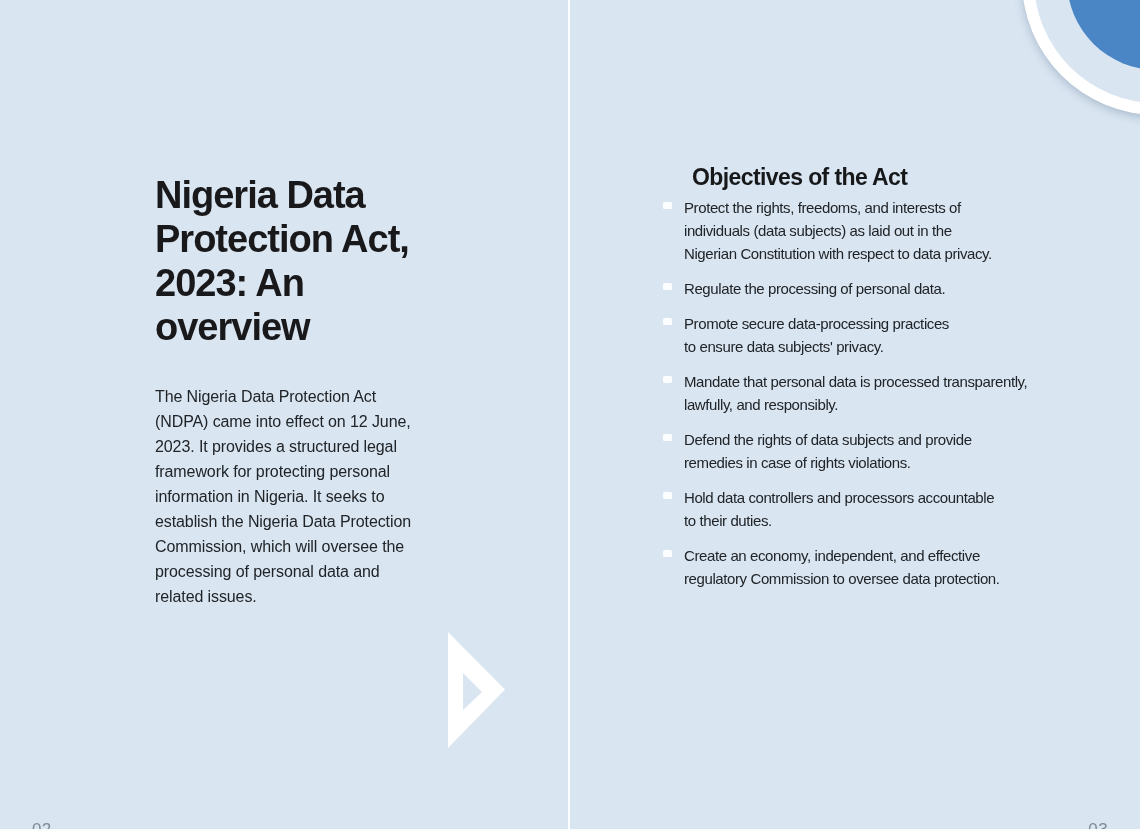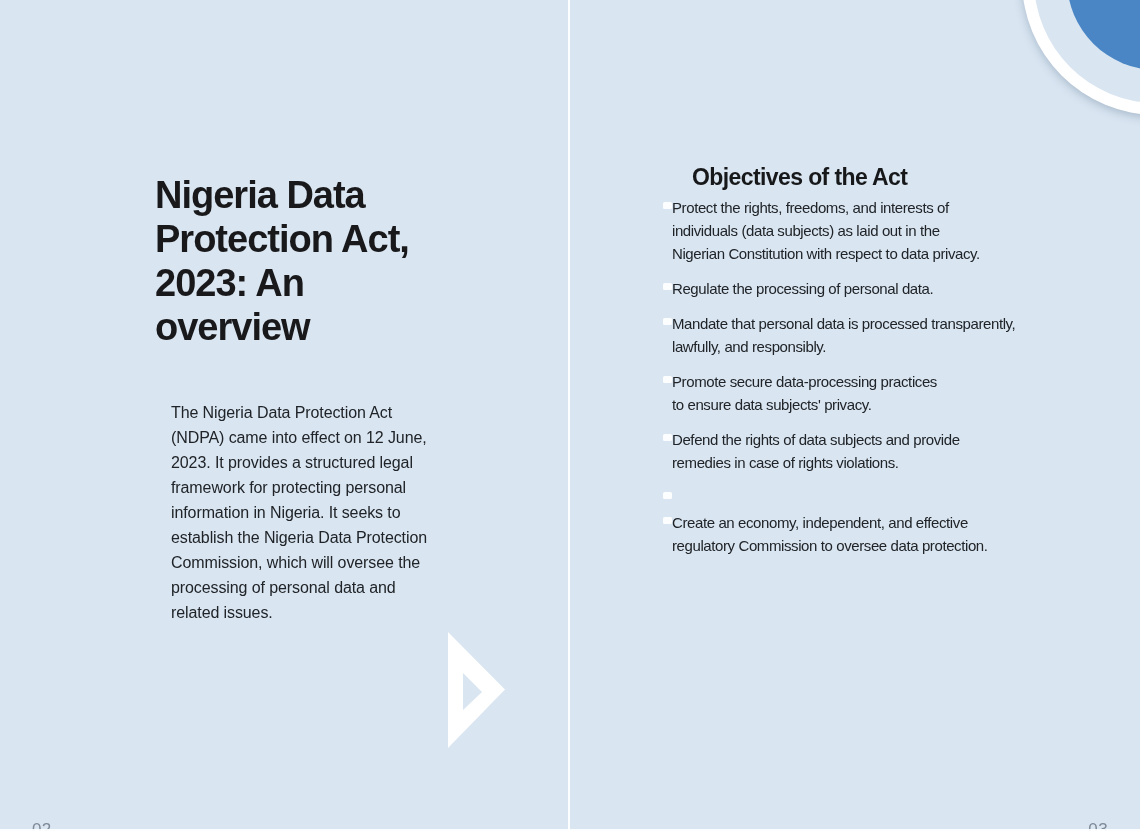--- a/index.html
+++ b/index.html
@@ -11,35 +11,35 @@
   .divider{position:absolute;left:568px;top:0;width:2px;height:100%;background:rgba(255,255,255,.92);}
   .bottom-strip{position:absolute;left:0;bottom:0;width:100%;height:2px;background:rgba(255,255,255,.92);}
 
   
   .title{
     position:absolute;left:155px;top:173px;margin:0;
     font-size:38px;line-height:44px;font-weight:700;letter-spacing:-1px;
     color:#19191b;white-space:pre-line;
   }
   .body-text{
-    position:absolute;left:155px;top:384px;margin:16px;
+    position:absolute;left:155px;top:384px;margin:0;
     font-size:16px;line-height:25px;letter-spacing:-0.1px;
     color:#202428;white-space:pre-line;
   }
   .tri{position:absolute;left:448px;top:632px;}
 
   
   .objectives-heading{
     position:absolute;left:684px;top:154px;margin:8px;
     font-size:23px;line-height:30px;font-weight:700;letter-spacing:-0.6px;color:#17181a;
   }
   .objectives-list{position:absolute;left:663px;top:196px;margin:0;padding:0;list-style:none;width:440px;}
   .objectives-list li{display:flex;align-items:flex-start;margin-bottom:12px;}
   .sq{width:9px;height:7px;border-radius:1.5px;background:#fcfdfe;margin-top:6px;flex:none;}
-  .btext{font-size:15px;line-height:23px;letter-spacing:-0.4px;color:#202428;white-space:pre-line;}
+  .btext{margin-left:12px;font-size:15px;line-height:23px;letter-spacing:-0.4px;color:#202428;white-space:pre-line;}
 
   
   .pagenum{position:absolute;top:820px;font-size:17px;color:#7e8a97;letter-spacing:.4px;}
   .num-left{left:32px;}
   .num-right{right:32px;}
 
   
   .c{position:absolute;border-radius:50%;}
   .c-white{left:1022px;top:-155px;width:270px;height:270px;background:#ffffff;box-shadow:0 3px 9px rgba(96,121,147,.38);}
   .c-gap{left:1034px;top:-143px;width:246px;height:246px;}
@@ -86,35 +86,37 @@
         <span class="btext">Protect the rights, freedoms, and interests of
 individuals (data subjects) as laid out in the
 Nigerian Constitution with respect to data privacy.</span>
       </li>
       <li>
         <span class="sq"></span>
         <span class="btext">Regulate the processing of personal data.</span>
       </li>
       <li>
         <span class="sq"></span>
-        <span class="btext">Mandate that personal data is processed transparently,
-lawfully, and responsibly.</span>
+        <span class="btext">Promote secure data-processing practices
+to ensure data subjects' privacy.</span>
       </li>
       <li>
         <span class="sq"></span>
-        <span class="btext">Promote secure data-processing practices
-to ensure data subjects' privacy.</span>
+        <span class="btext">Mandate that personal data is processed transparently,
+lawfully, and responsibly.</span>
       </li>
       <li>
         <span class="sq"></span>
         <span class="btext">Defend the rights of data subjects and provide
 remedies in case of rights violations.</span>
       </li>
       <li>
         <span class="sq"></span>
+        <span class="btext">Hold data controllers and processors accountable
+to their duties.</span>
       </li>
       <li>
         <span class="sq"></span>
         <span class="btext">Create an economy, independent, and effective
 regulatory Commission to oversee data protection.</span>
       </li>
     </ul>
     <div class="pagenum num-right">03</div>
   </div>
 

